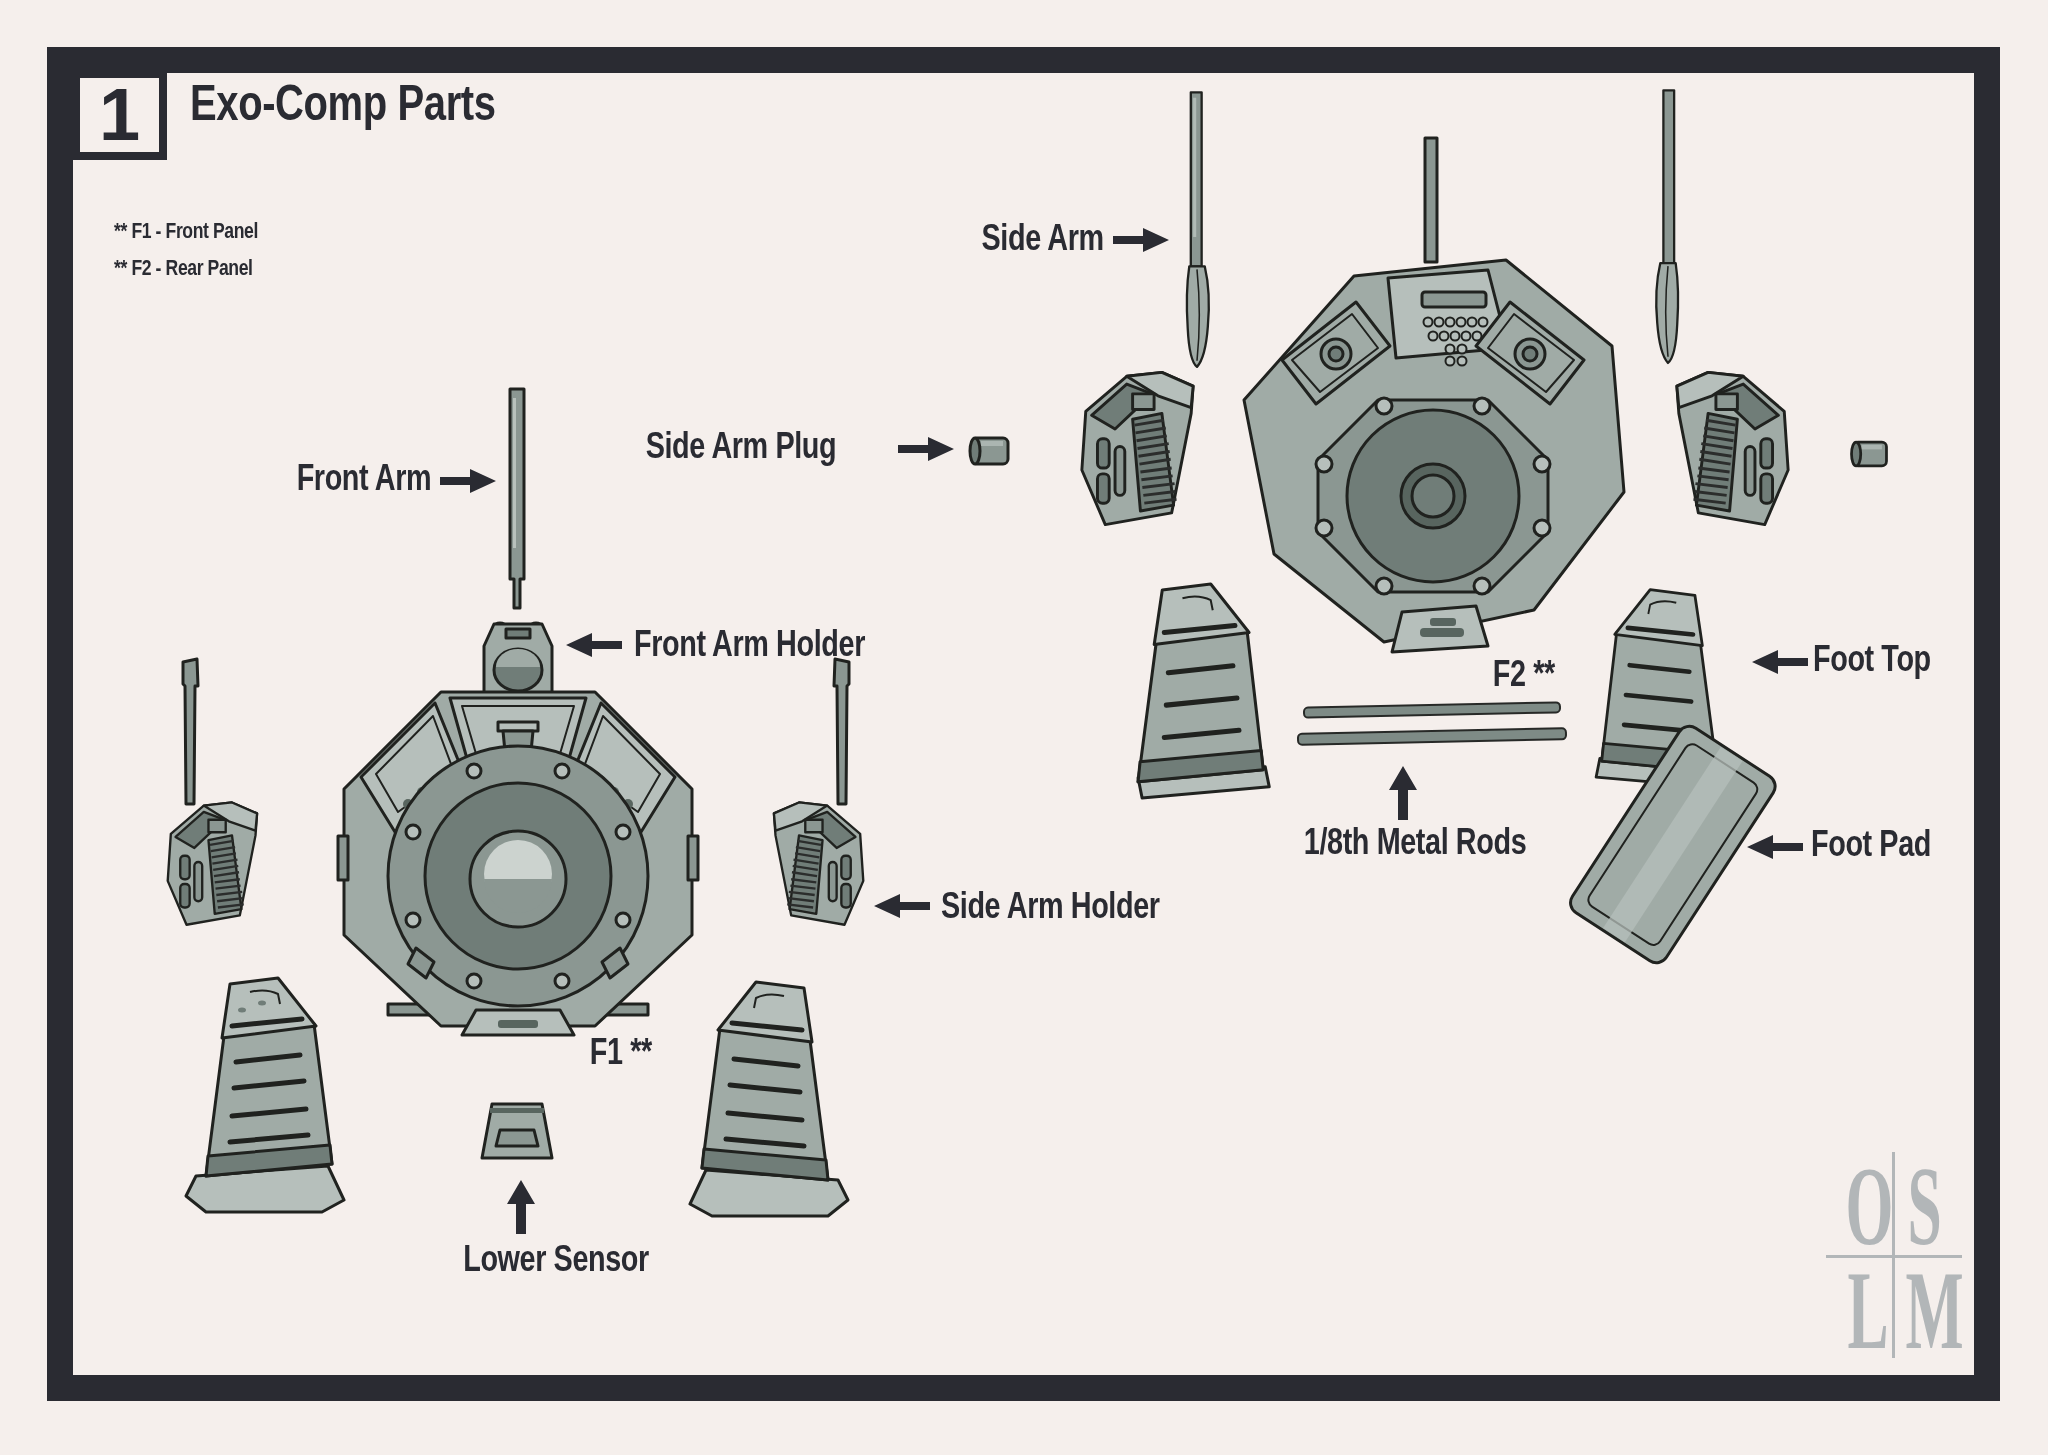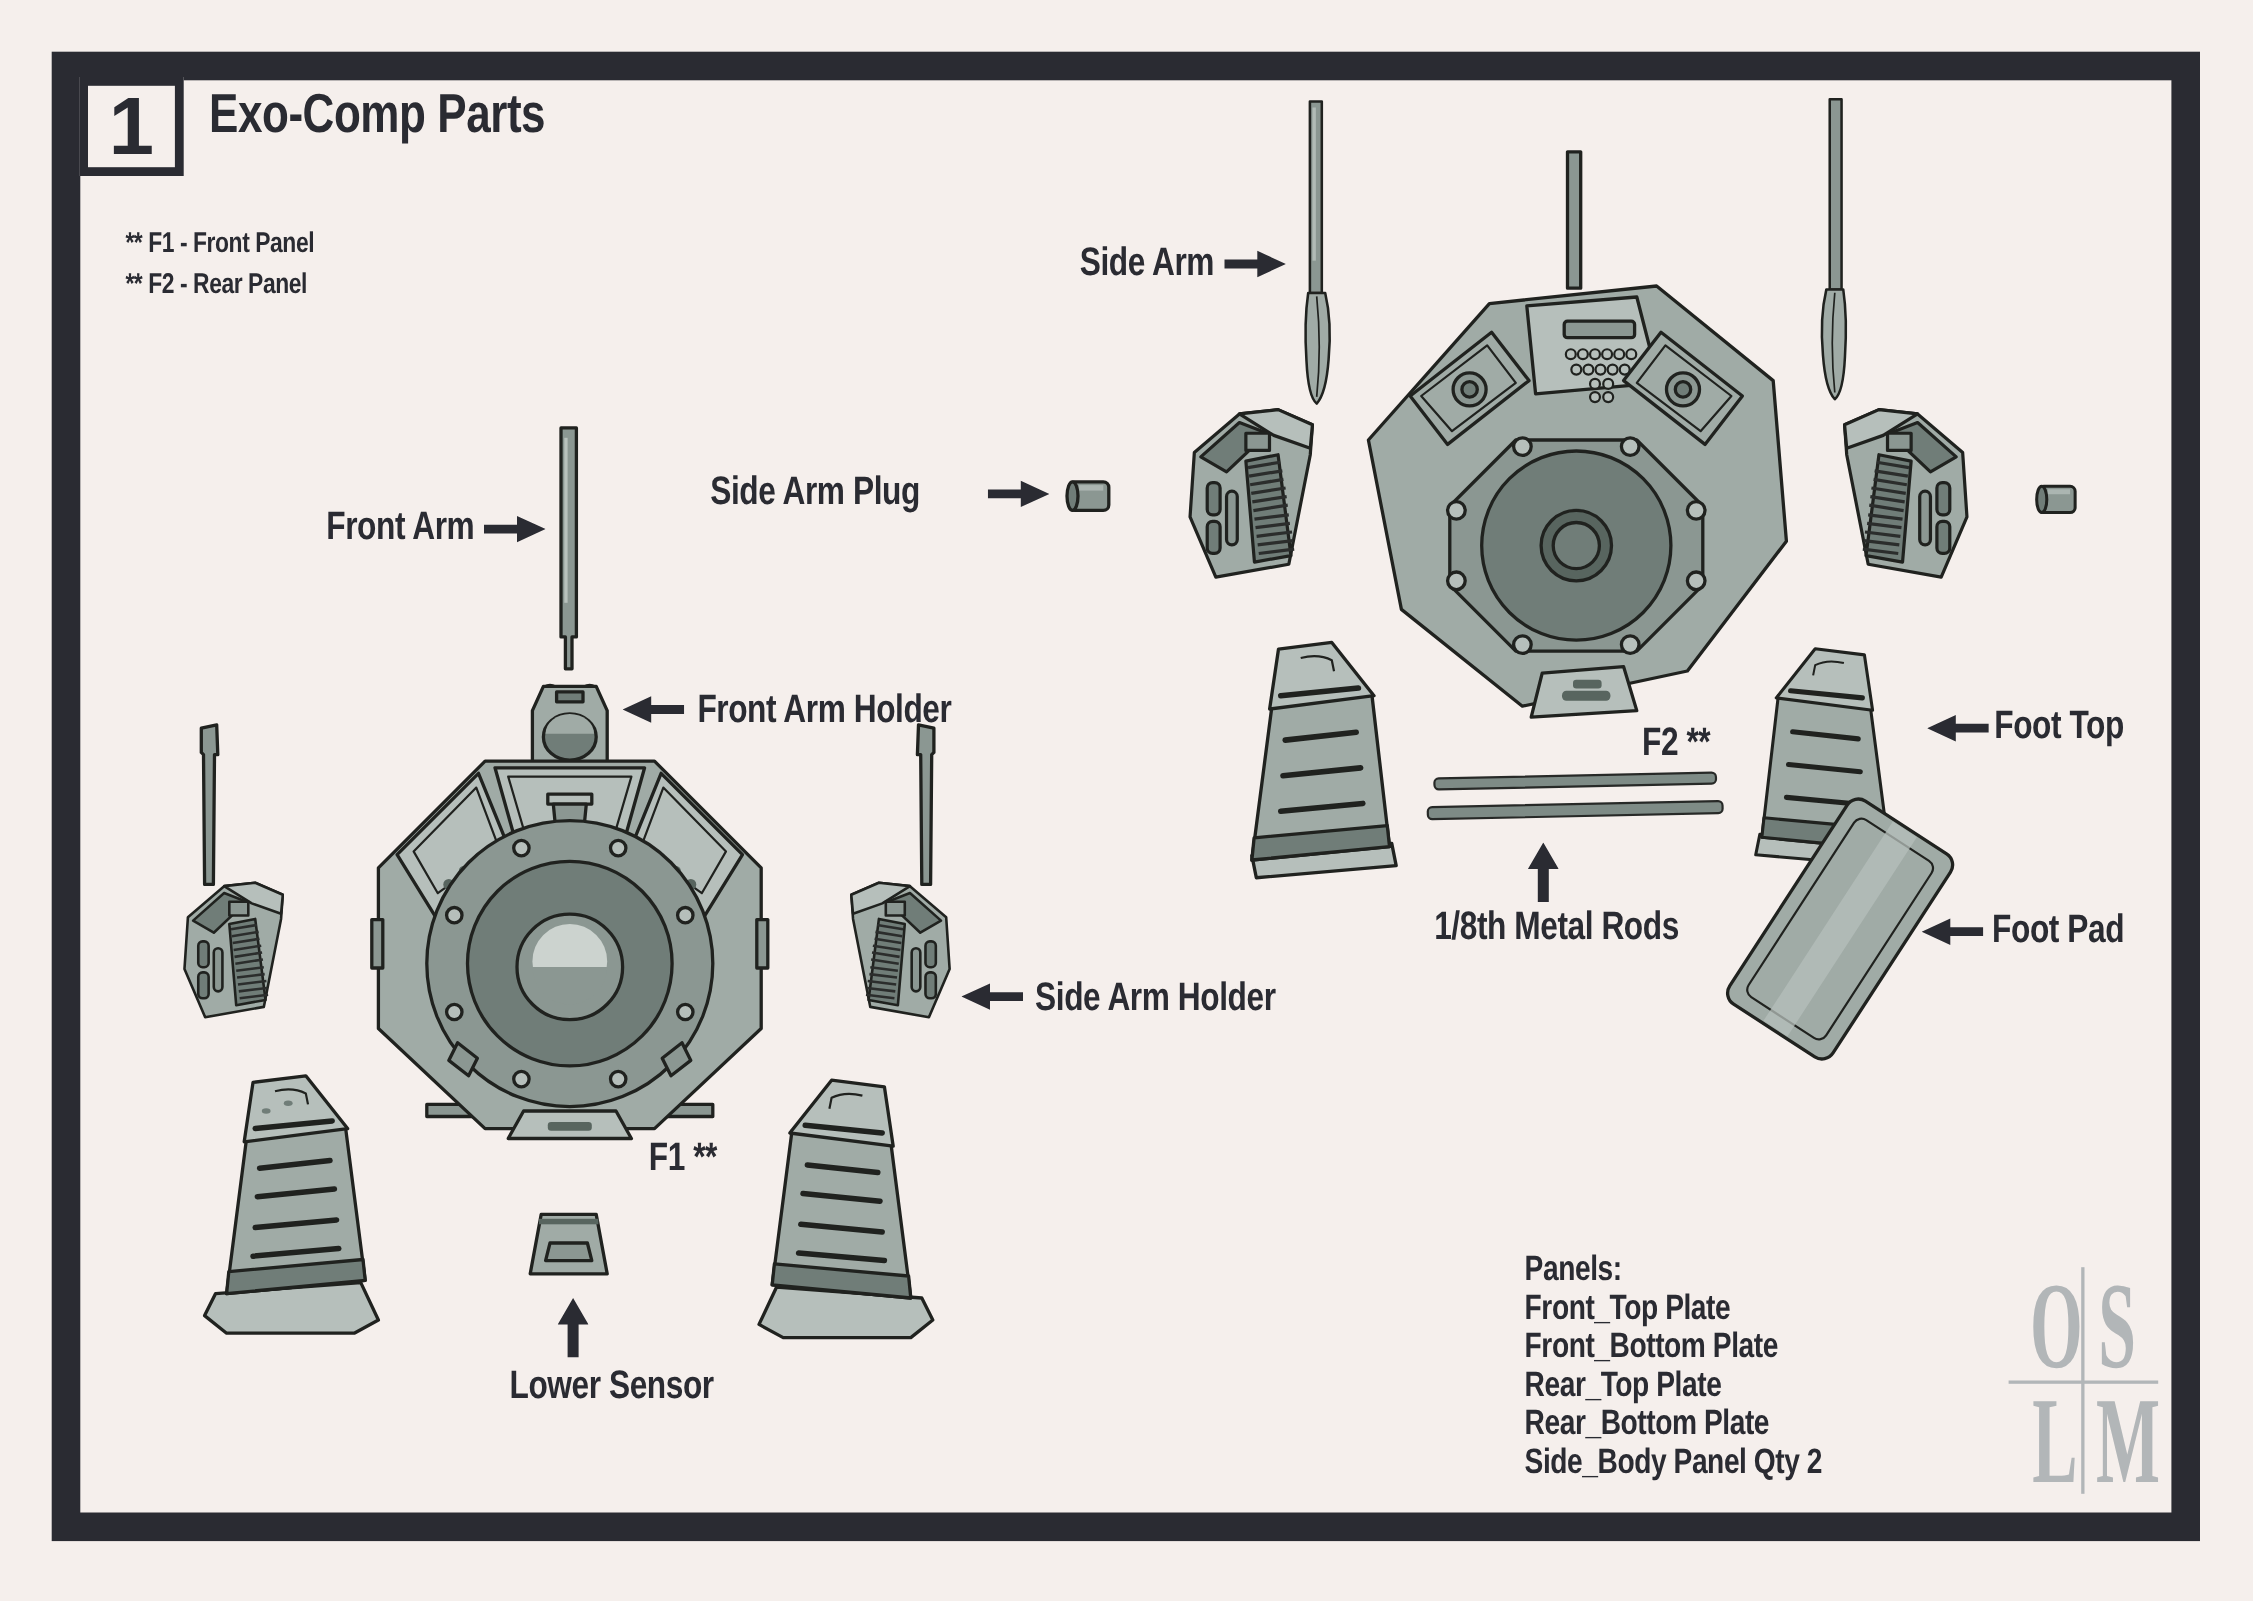--- a/index.html
+++ b/index.html
@@ -14,21 +14,21 @@
   .oR{transform-origin:100% 50%;}
   .oC{transform-origin:50% 50%;}
   .lbl{position:absolute;font-size:36px;line-height:36px;}
   .lbl.right{text-align:left;}
   .lbl.center{text-align:right;}
   
   .num-box{position:absolute;left:72px;top:70px;width:79px;height:74px;border:8px solid #2a2b32;
            display:flex;align-items:center;justify-content:center;background:#f5efec;}
   .num-box span{font-size:74px;font-weight:700;line-height:74px;}
   .page-title{position:absolute;left:190px;top:64px;font-size:50px;line-height:78px;}
-  .notes{position:absolute;left:114px;top:202px;font-size:26px;line-height:37px;}
+  .notes{position:absolute;left:114px;top:212px;font-size:22px;line-height:37px;}
   
   .panels{position:absolute;left:1386px;top:1136px;font-size:32px;line-height:35px;}
   
   .logo{position:absolute;left:1830px;top:1152px;width:130px;height:210px;color:#b2b6b8;}
   .logo .vline{position:absolute;left:62px;top:0;width:3px;height:206px;background:#b2b6b8;}
   .logo .hline{position:absolute;left:-4px;top:103px;width:136px;height:3px;background:#b2b6b8;}
   .logo .lt{position:absolute;width:60px;height:100px;text-align:center;
             font-family:"Liberation Serif",serif;font-weight:700;font-size:112px;line-height:100px;
             transform:scaleX(0.55);}
   
@@ -363,28 +363,20 @@
       <polygon points="56,10 26,10 26,2 0,14 26,26 26,18 56,18"></polygon>
     </svg>
 
   <div class="lbl" style="left:1811px;top:826px">
     <span class="cond oL">Foot Pad</span>
   </div>
   <svg class="arrow" style="left:1747px;top:833px" width="56" height="28" viewBox="0 0 56 28">
       <polygon points="56,10 26,10 26,2 0,14 26,26 26,18 56,18"></polygon>
     </svg>
 
-  <div class="panels">
-    <div><span class="cond oL">Panels:</span></div>
-    <div><span class="cond oL">Front_Top Plate</span></div>
-    <div><span class="cond oL">Front_Bottom Plate</span></div>
-    <div><span class="cond oL">Rear_Top Plate</span></div>
-    <div><span class="cond oL">Rear_Bottom Plate</span></div>
-    <div><span class="cond oL">Side_Body Panel Qty 2</span></div>
-  </div>
 
   <div class="logo">
     <div class="vline"></div>
     <div class="hline"></div>
     <span class="lt" style="left:2px;top:4px">O</span>
     <span class="lt" style="left:64px;top:4px">S</span>
     <span class="lt" style="left:4px;top:108px">L</span>
     <span class="lt" style="left:62px;top:108px">M</span>
   </div>
 

